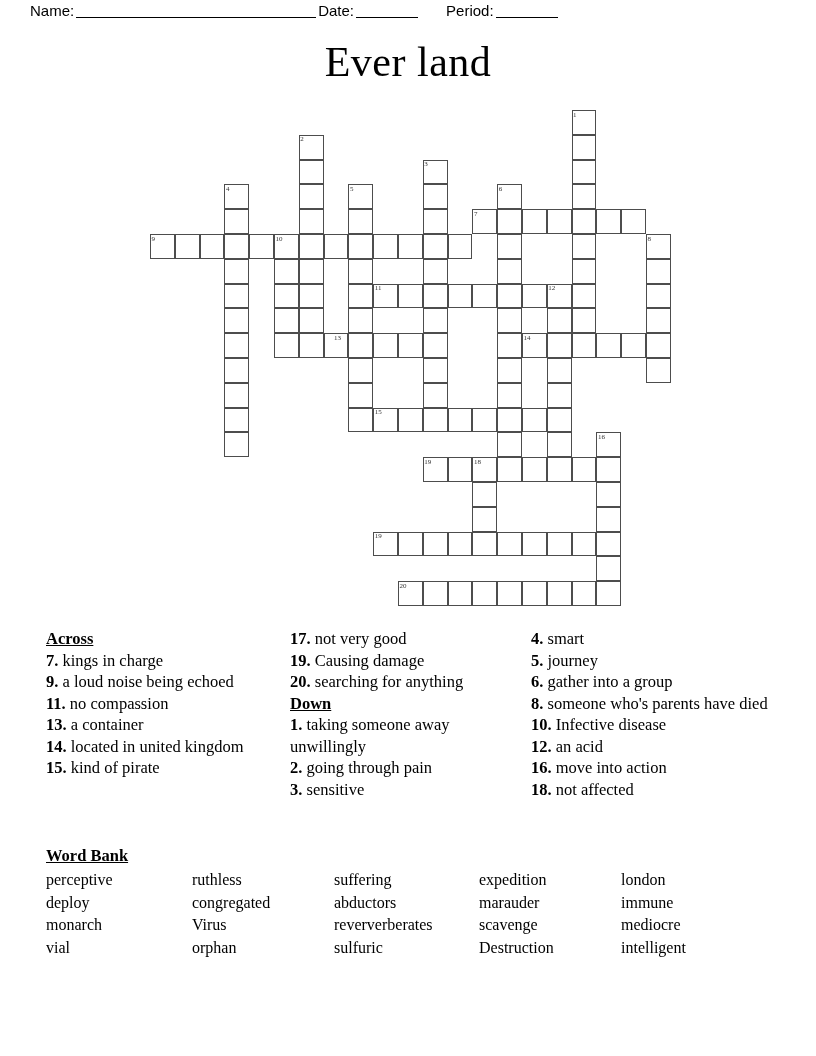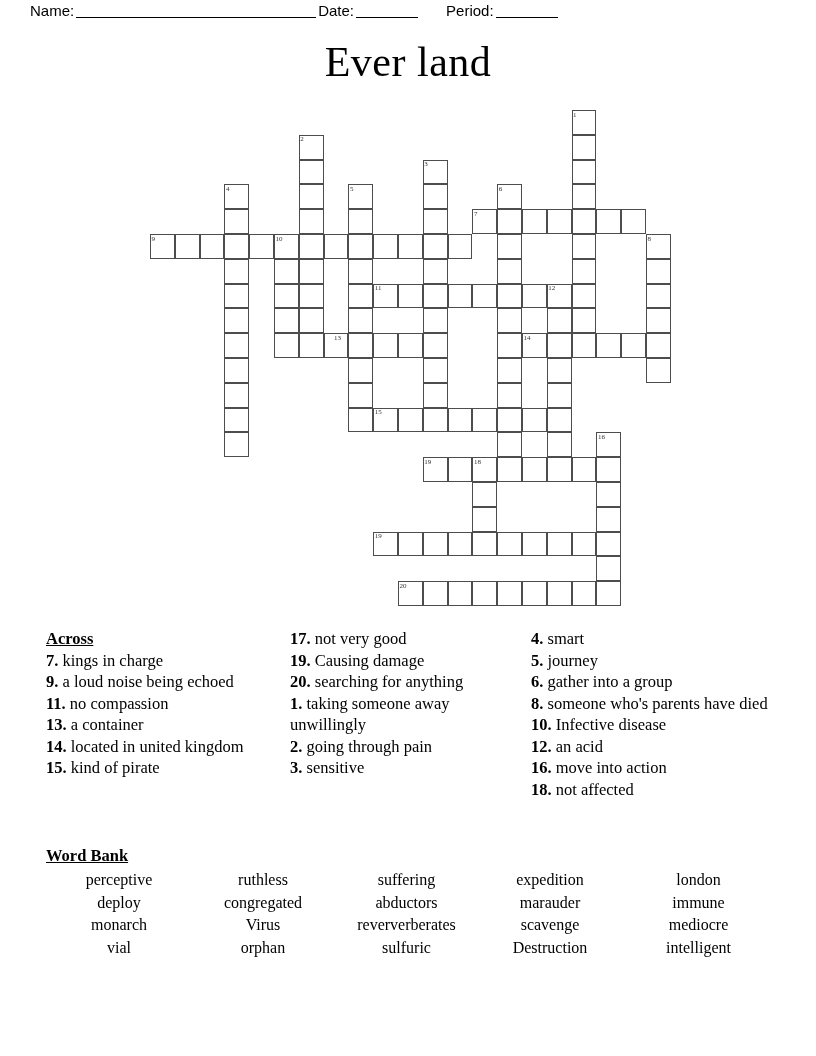--- a/index.html
+++ b/index.html
@@ -103,21 +103,21 @@
     text-decoration:underline;
     margin-bottom:3px;
   }
   .wb-grid{
     display:grid;
     grid-template-columns:146px 142px 145px 142px auto;
     font-family:"Liberation Serif", serif;
     font-size:16px;
     line-height:22.7px;
   }
-  .wb-grid span{white-space:nowrap;text-align:center;}
+  .wb-grid span{white-space:nowrap;}
 </style>
 </head>
 <body>
 
 <div class="page">
 
   <div class="hdr">
     <span class="lbl h-name">Name:</span>
     <span class="rule rule-name"></span>
     <span class="lbl h-date">Date:</span>
@@ -300,20 +300,21 @@
         <span class="clue"><b>9.</b> a loud noise being echoed</span>
         <span class="clue"><b>11.</b> no compassion</span>
         <span class="clue"><b>13.</b> a container</span>
         <span class="clue"><b>14.</b> located in united kingdom</span>
         <span class="clue"><b>15.</b> kind of pirate</span>
       </div>
     <div class="col col-b">
         <span class="clue"><b>17.</b> not very good</span>
         <span class="clue"><b>19.</b> Causing damage</span>
         <span class="clue"><b>20.</b> searching for anything</span>
+        <span class="sec-head">Down</span>
         <span class="clue"><b>1.</b> taking someone away unwillingly</span>
         <span class="clue"><b>2.</b> going through pain</span>
         <span class="clue"><b>3.</b> sensitive</span>
       </div>
     <div class="col col-c">
         <span class="clue"><b>4.</b> smart</span>
         <span class="clue"><b>5.</b> journey</span>
         <span class="clue"><b>6.</b> gather into a group</span>
         <span class="clue"><b>8.</b> someone who's parents have died</span>
         <span class="clue"><b>10.</b> Infective disease</span>

